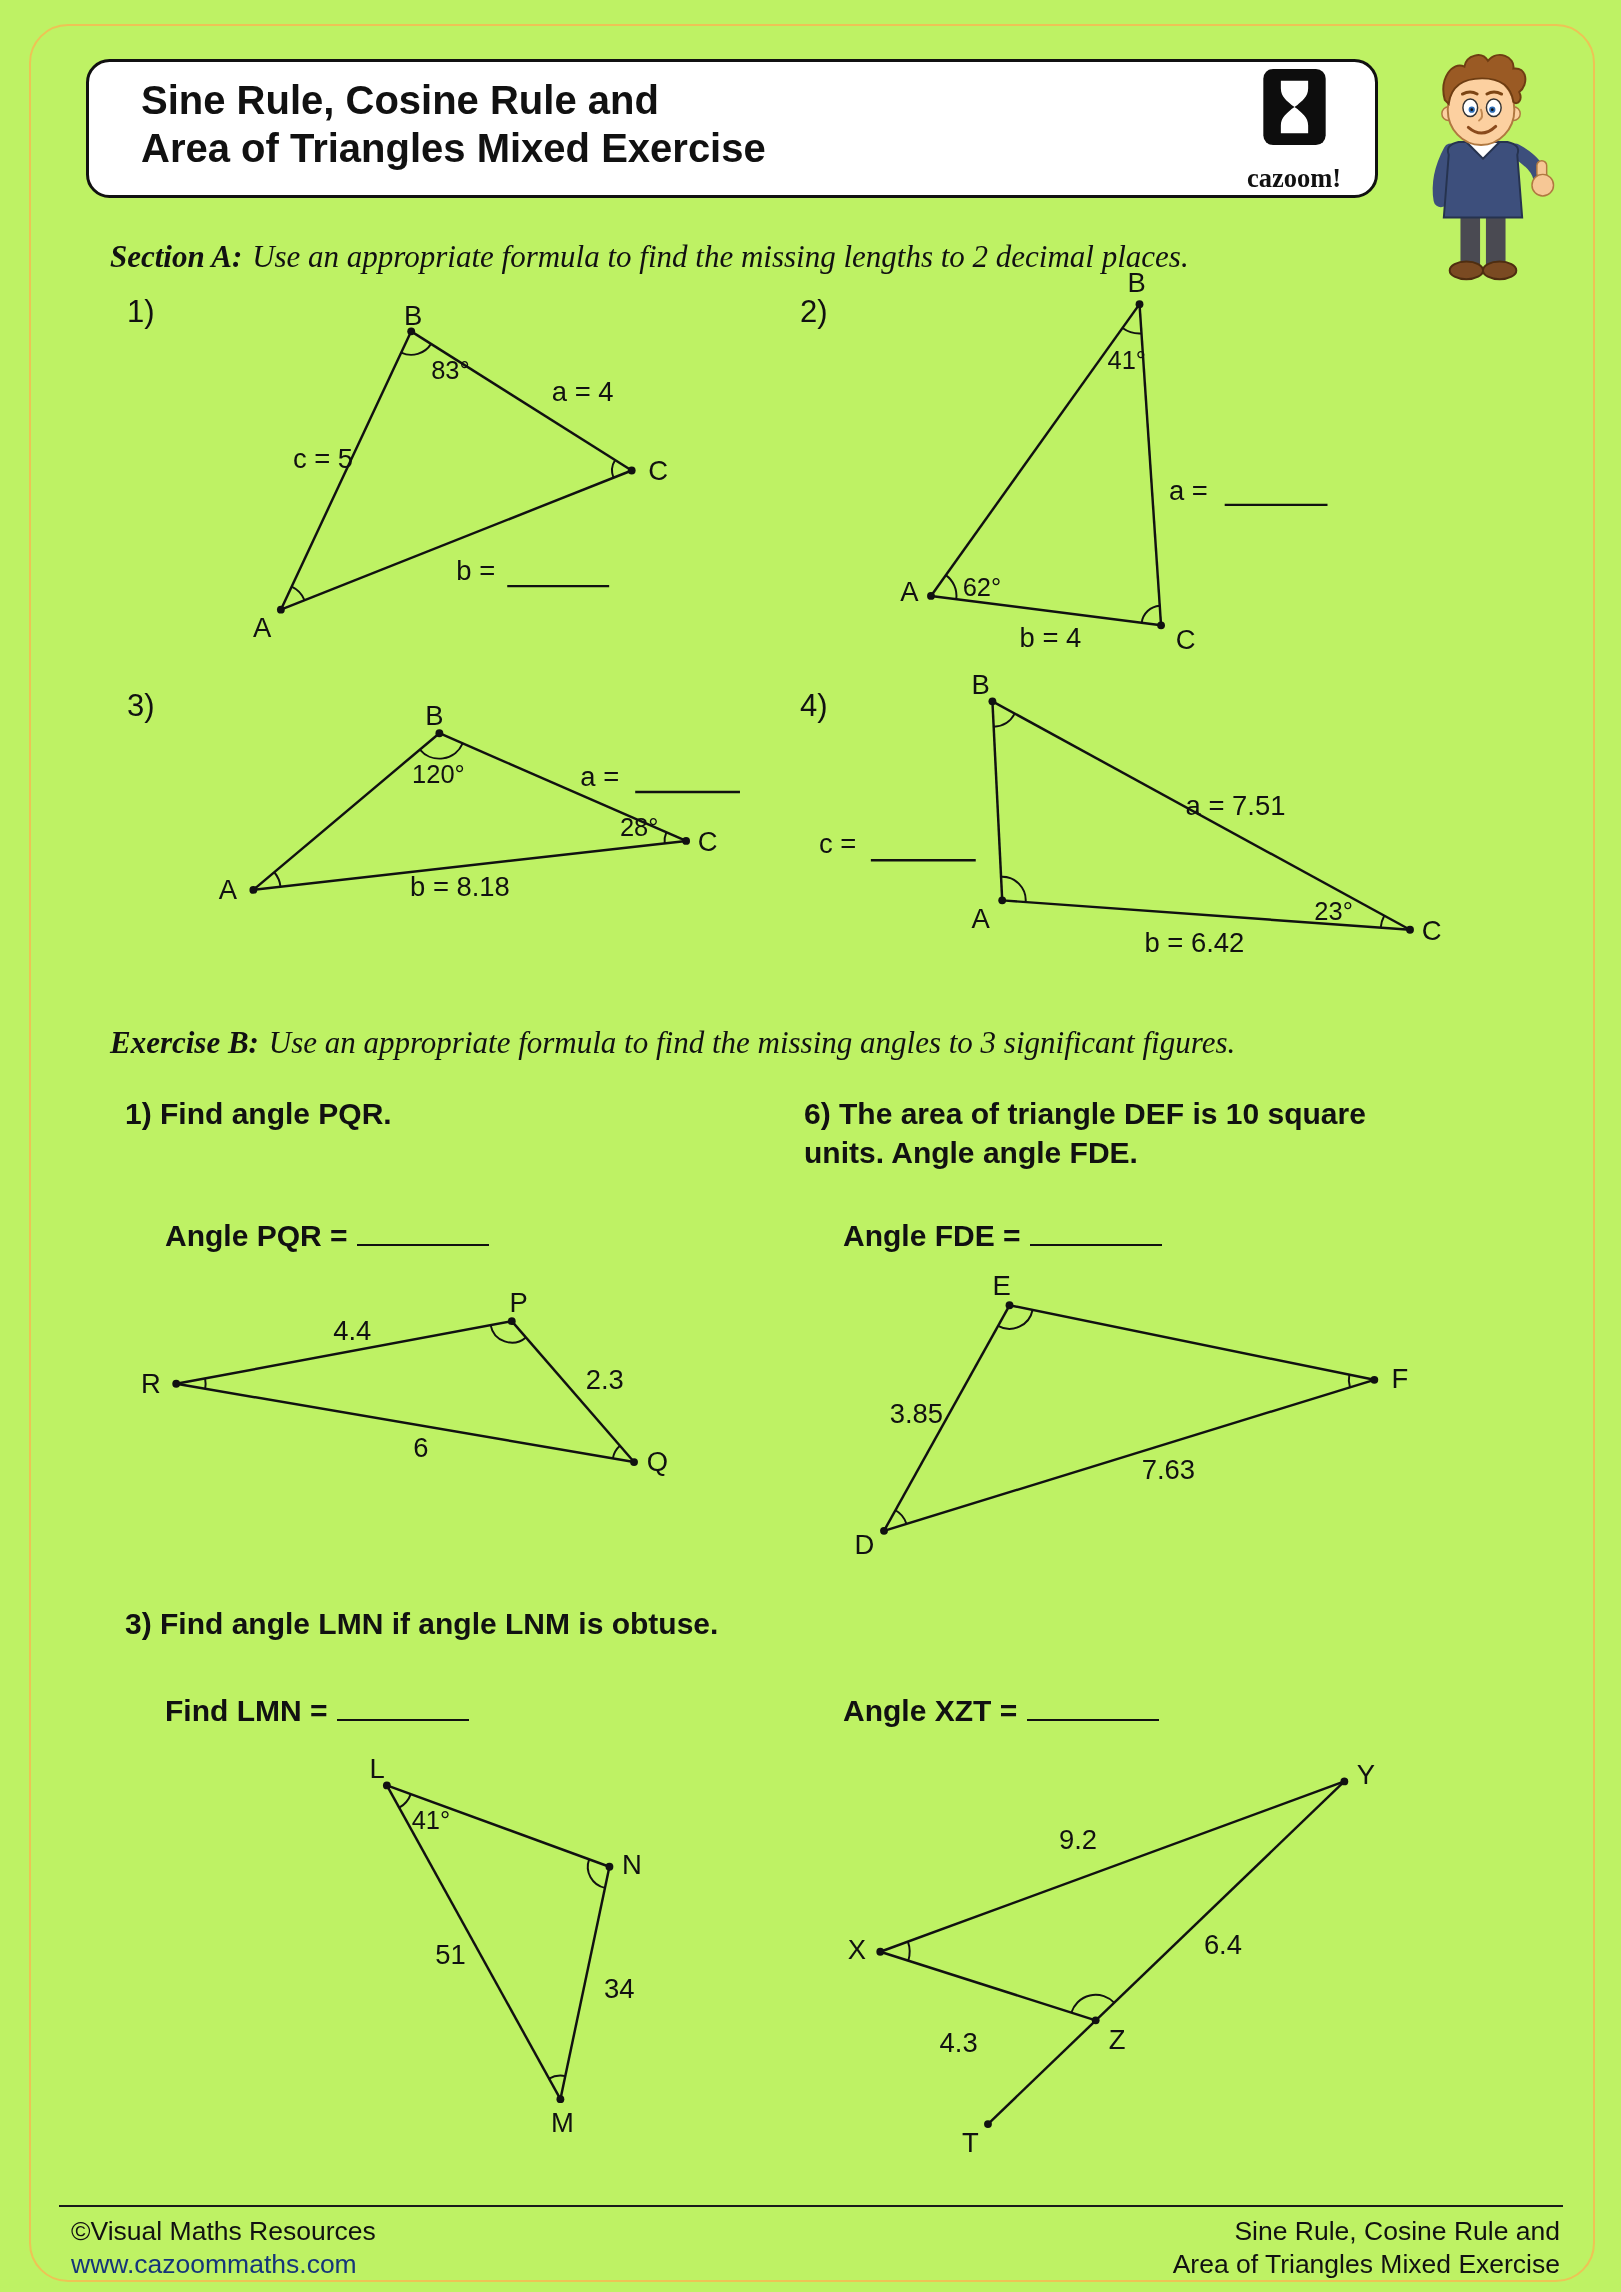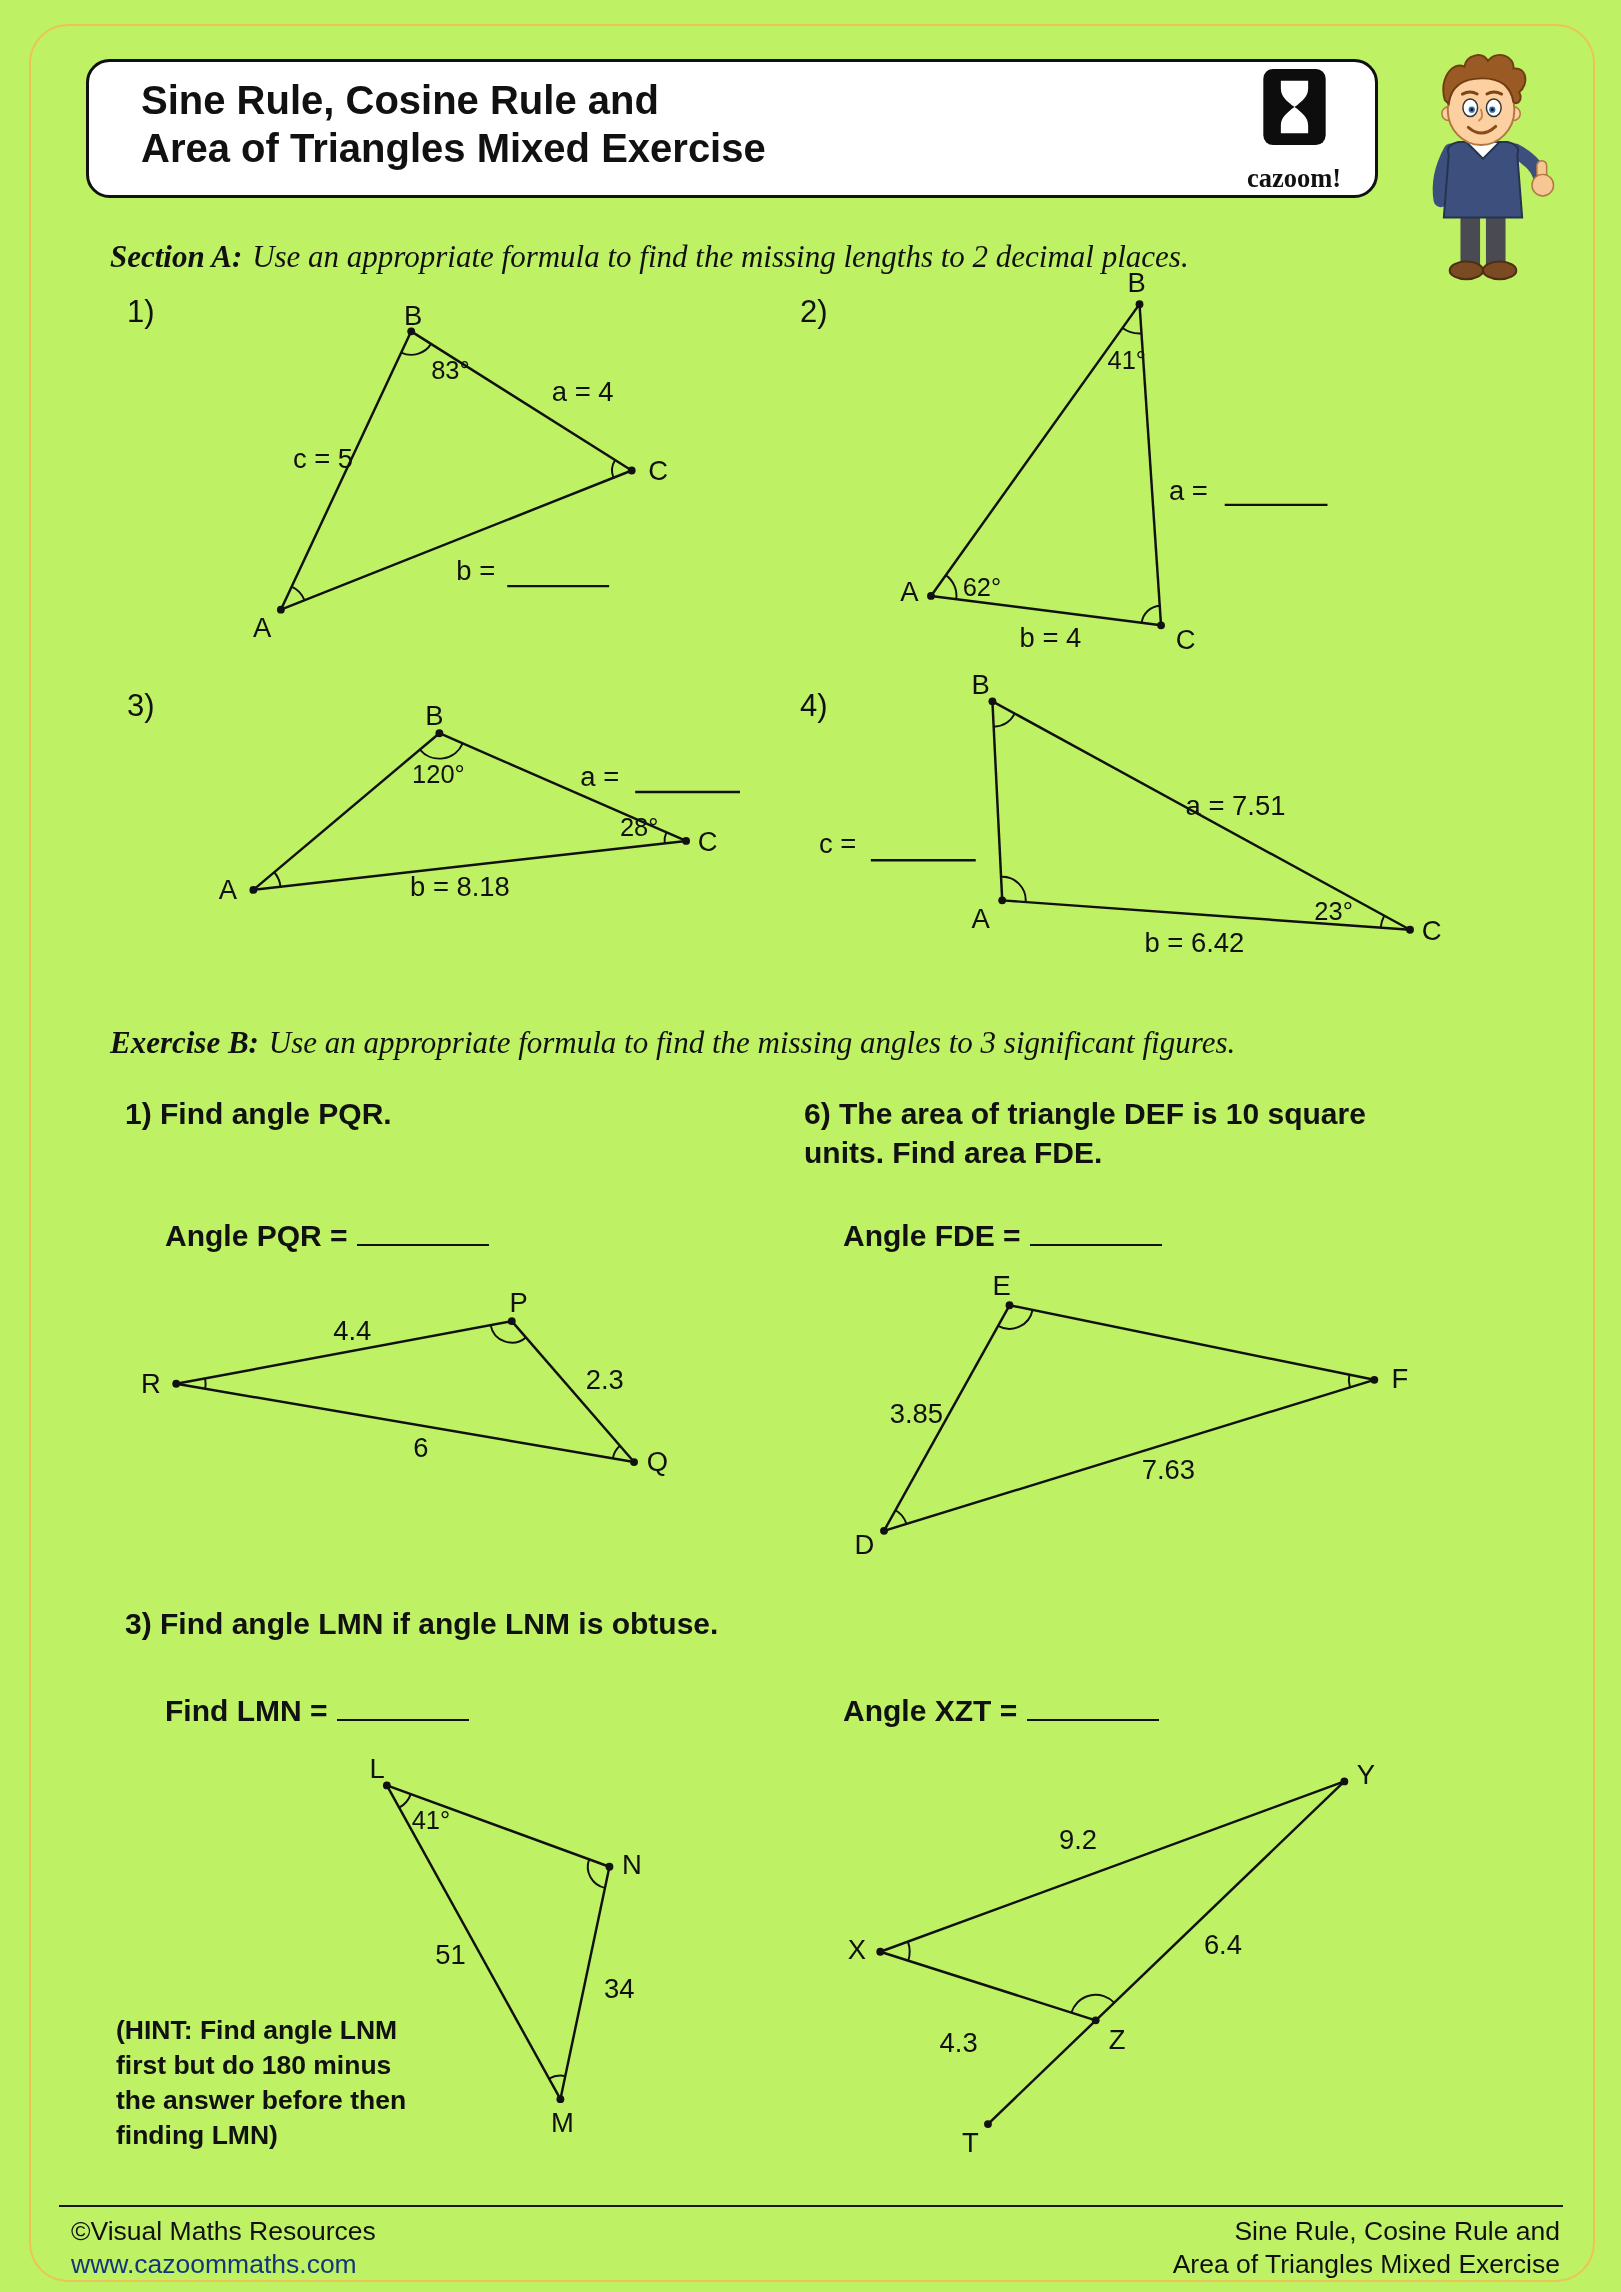--- a/index.html
+++ b/index.html
@@ -202,21 +202,21 @@
     </svg>
   </div>
 
   <div class="section-heading" style="left:110px;top:1025px;">
     <span class="sec-label">Exercise B:</span><span>Use an appropriate formula to find the missing angles to 3 significant figures.</span>
   </div>
 
   <div class="prob-title" style="left:125px;top:1094px;">1) Find angle PQR.</div>
   <div class="prob-title" style="left:804px;top:1094px;">
     <div>6) The area of triangle DEF is 10 square</div>
-    <div>units. Find area FDE.</div>
+    <div>units. Angle angle FDE.</div>
   </div>
   <div class="prob-title" style="left:125px;top:1604px;">3) Find angle LMN if angle LNM is obtuse.</div>
 
   <div class="answer-line" style="left:165px;top:1217px;">
     <span>Angle PQR =</span><span class="blank"></span>
   </div>
   <div class="answer-line" style="left:843px;top:1217px;">
     <span>Angle FDE =</span><span class="blank"></span>
   </div>
   <div class="answer-line" style="left:165px;top:1692px;">
@@ -296,26 +296,20 @@
       </g>
       <text x="105" y="24" class="mid">L</text>
       <text x="160" y="76" class="mid ang">41°</text>
       <text x="365" y="122" class="mid">N</text>
       <text x="180" y="214" class="mid">51</text>
       <text x="352" y="249" class="mid">34</text>
       <text x="294" y="386" class="mid">M</text>
     </svg>
   </div>
 
-  <div class="hint">
-    <div>(HINT: Find angle LNM</div>
-    <div>first but do 180 minus</div>
-    <div>the answer before then</div>
-    <div>finding LMN)</div>
-  </div>
 
   <div class="fig" style="left:823px;top:1754px;">
     <svg width="608" height="421" viewBox="0 0 620 430">
       <g class="sides">
         <line x1="58" y1="202" x2="532" y2="28"></line>
         <line x1="58" y1="202" x2="278" y2="272"></line>
         <line x1="532" y1="28" x2="168" y2="378"></line>
       </g>
       <g class="arcs">
         <path d="M 86.2 191.7 A 30 30 0 0 1 86.6 211.1"></path>

